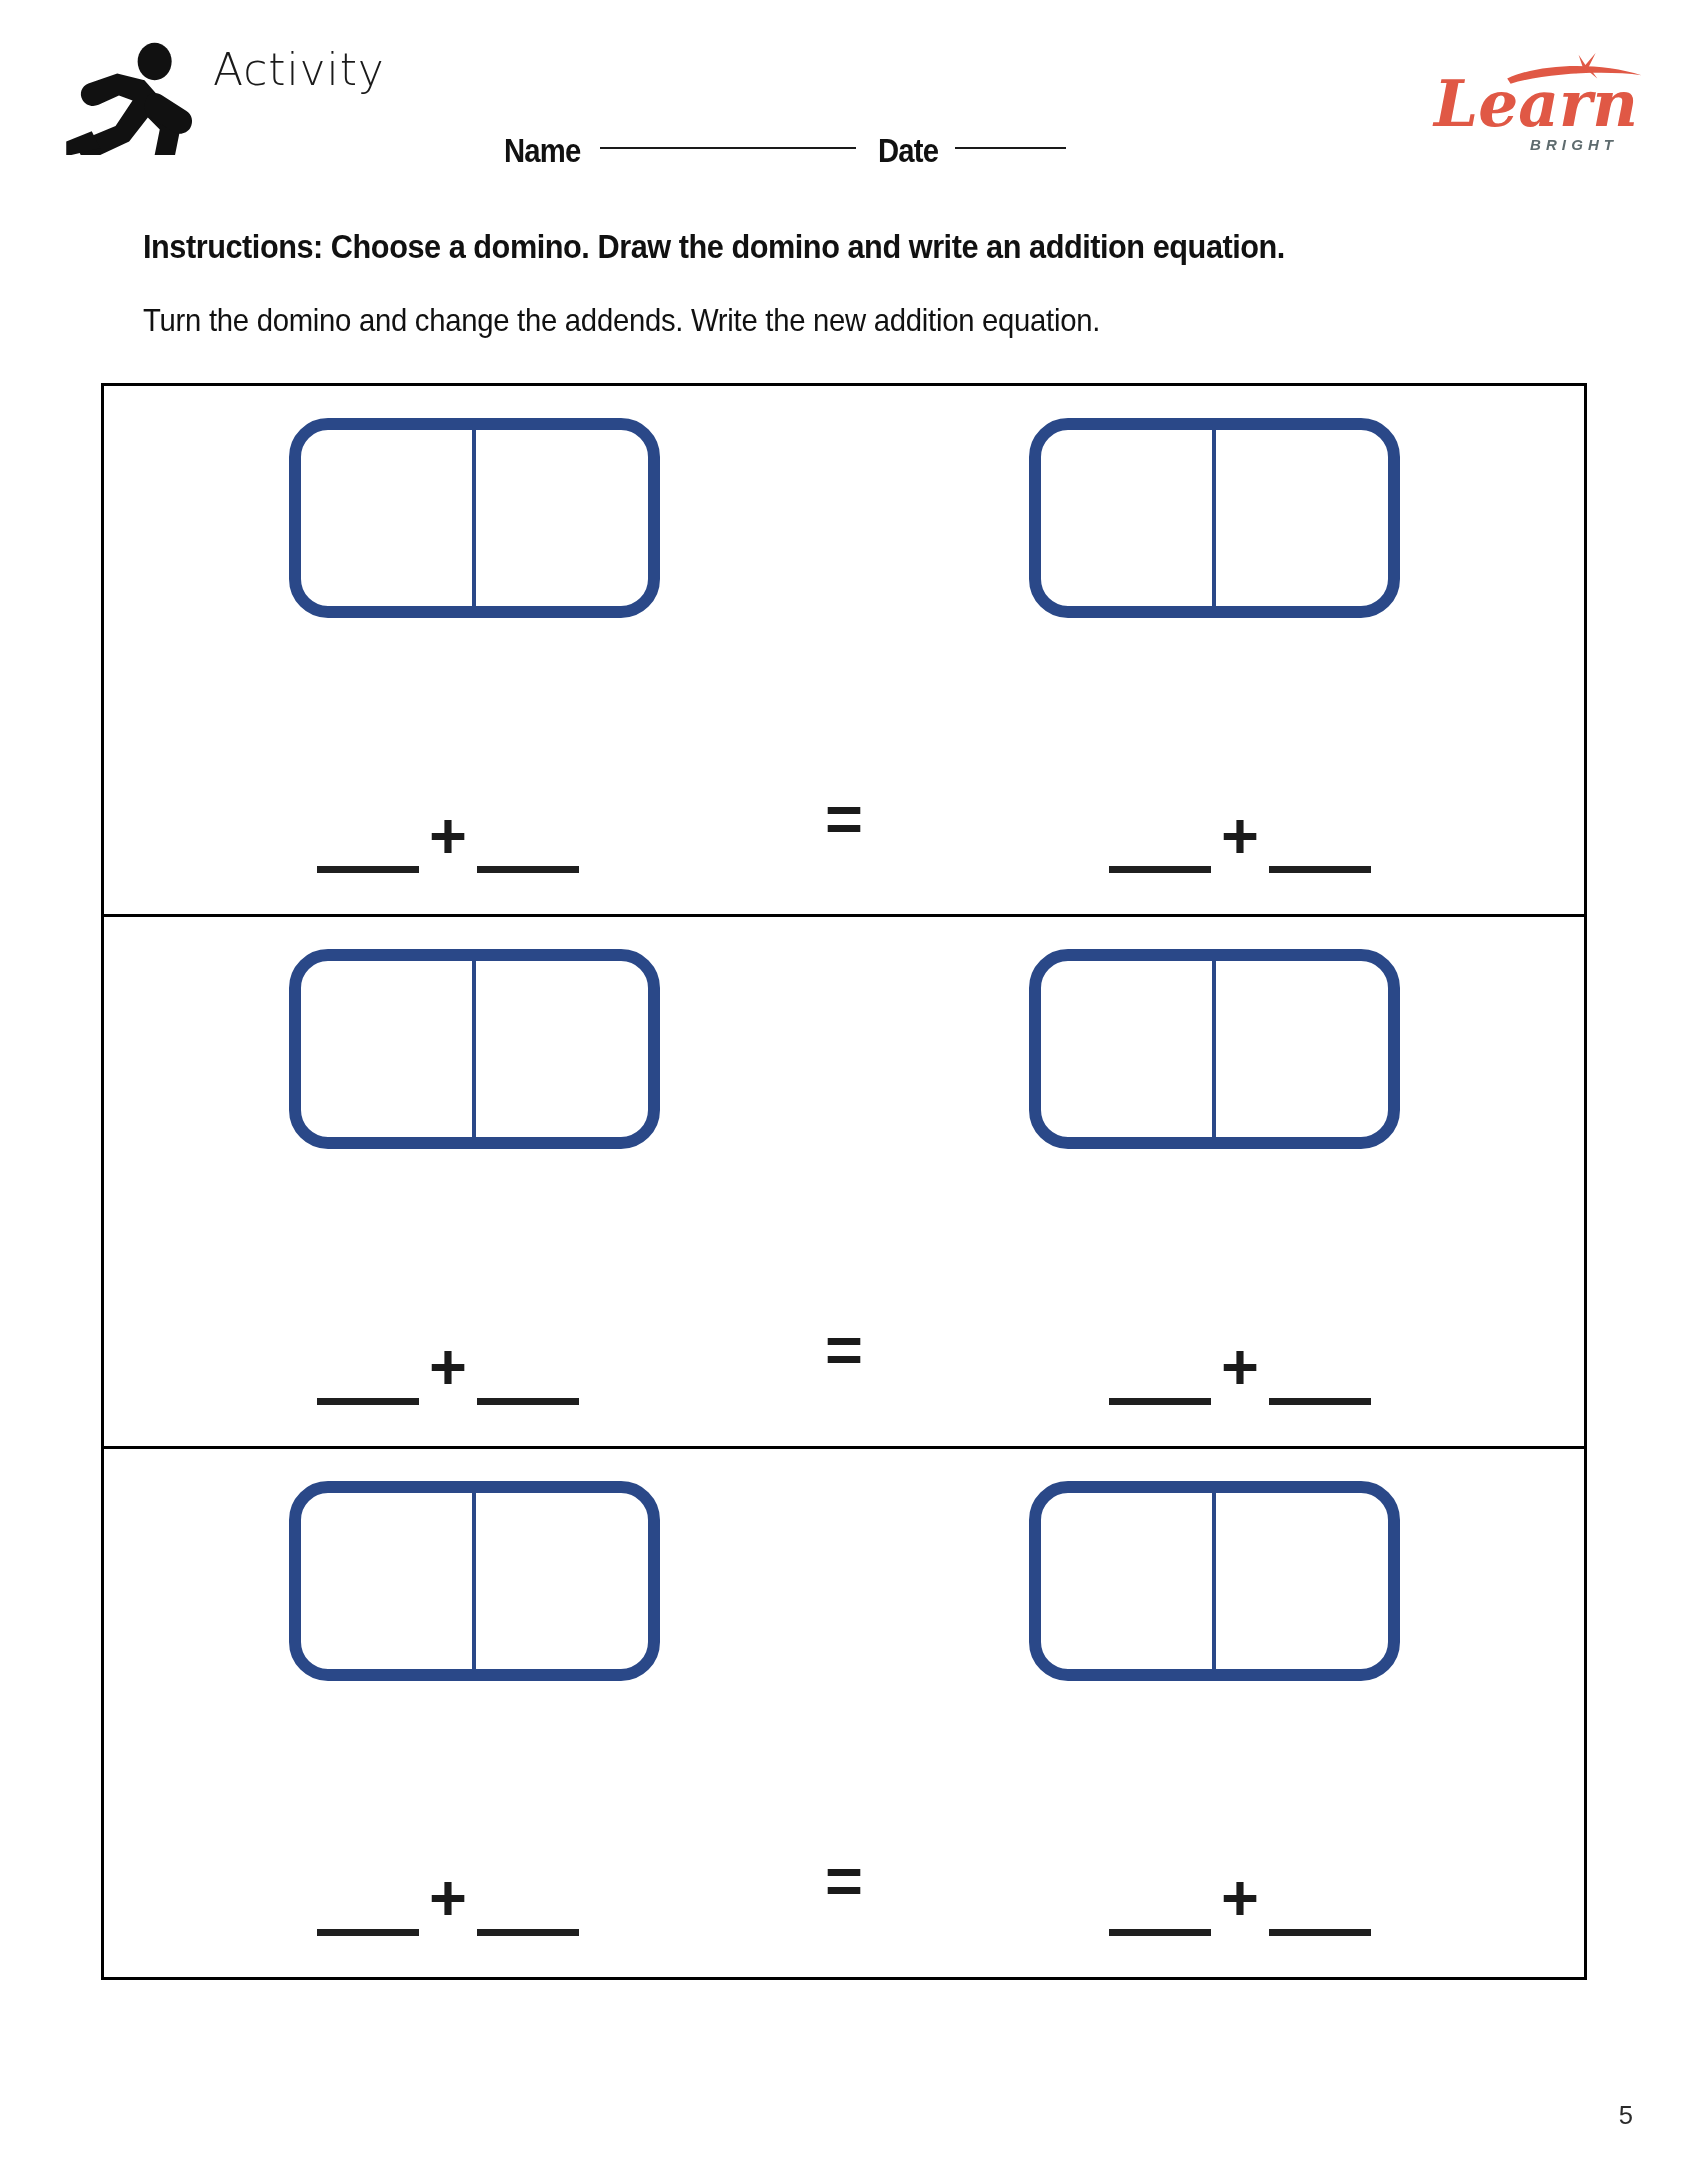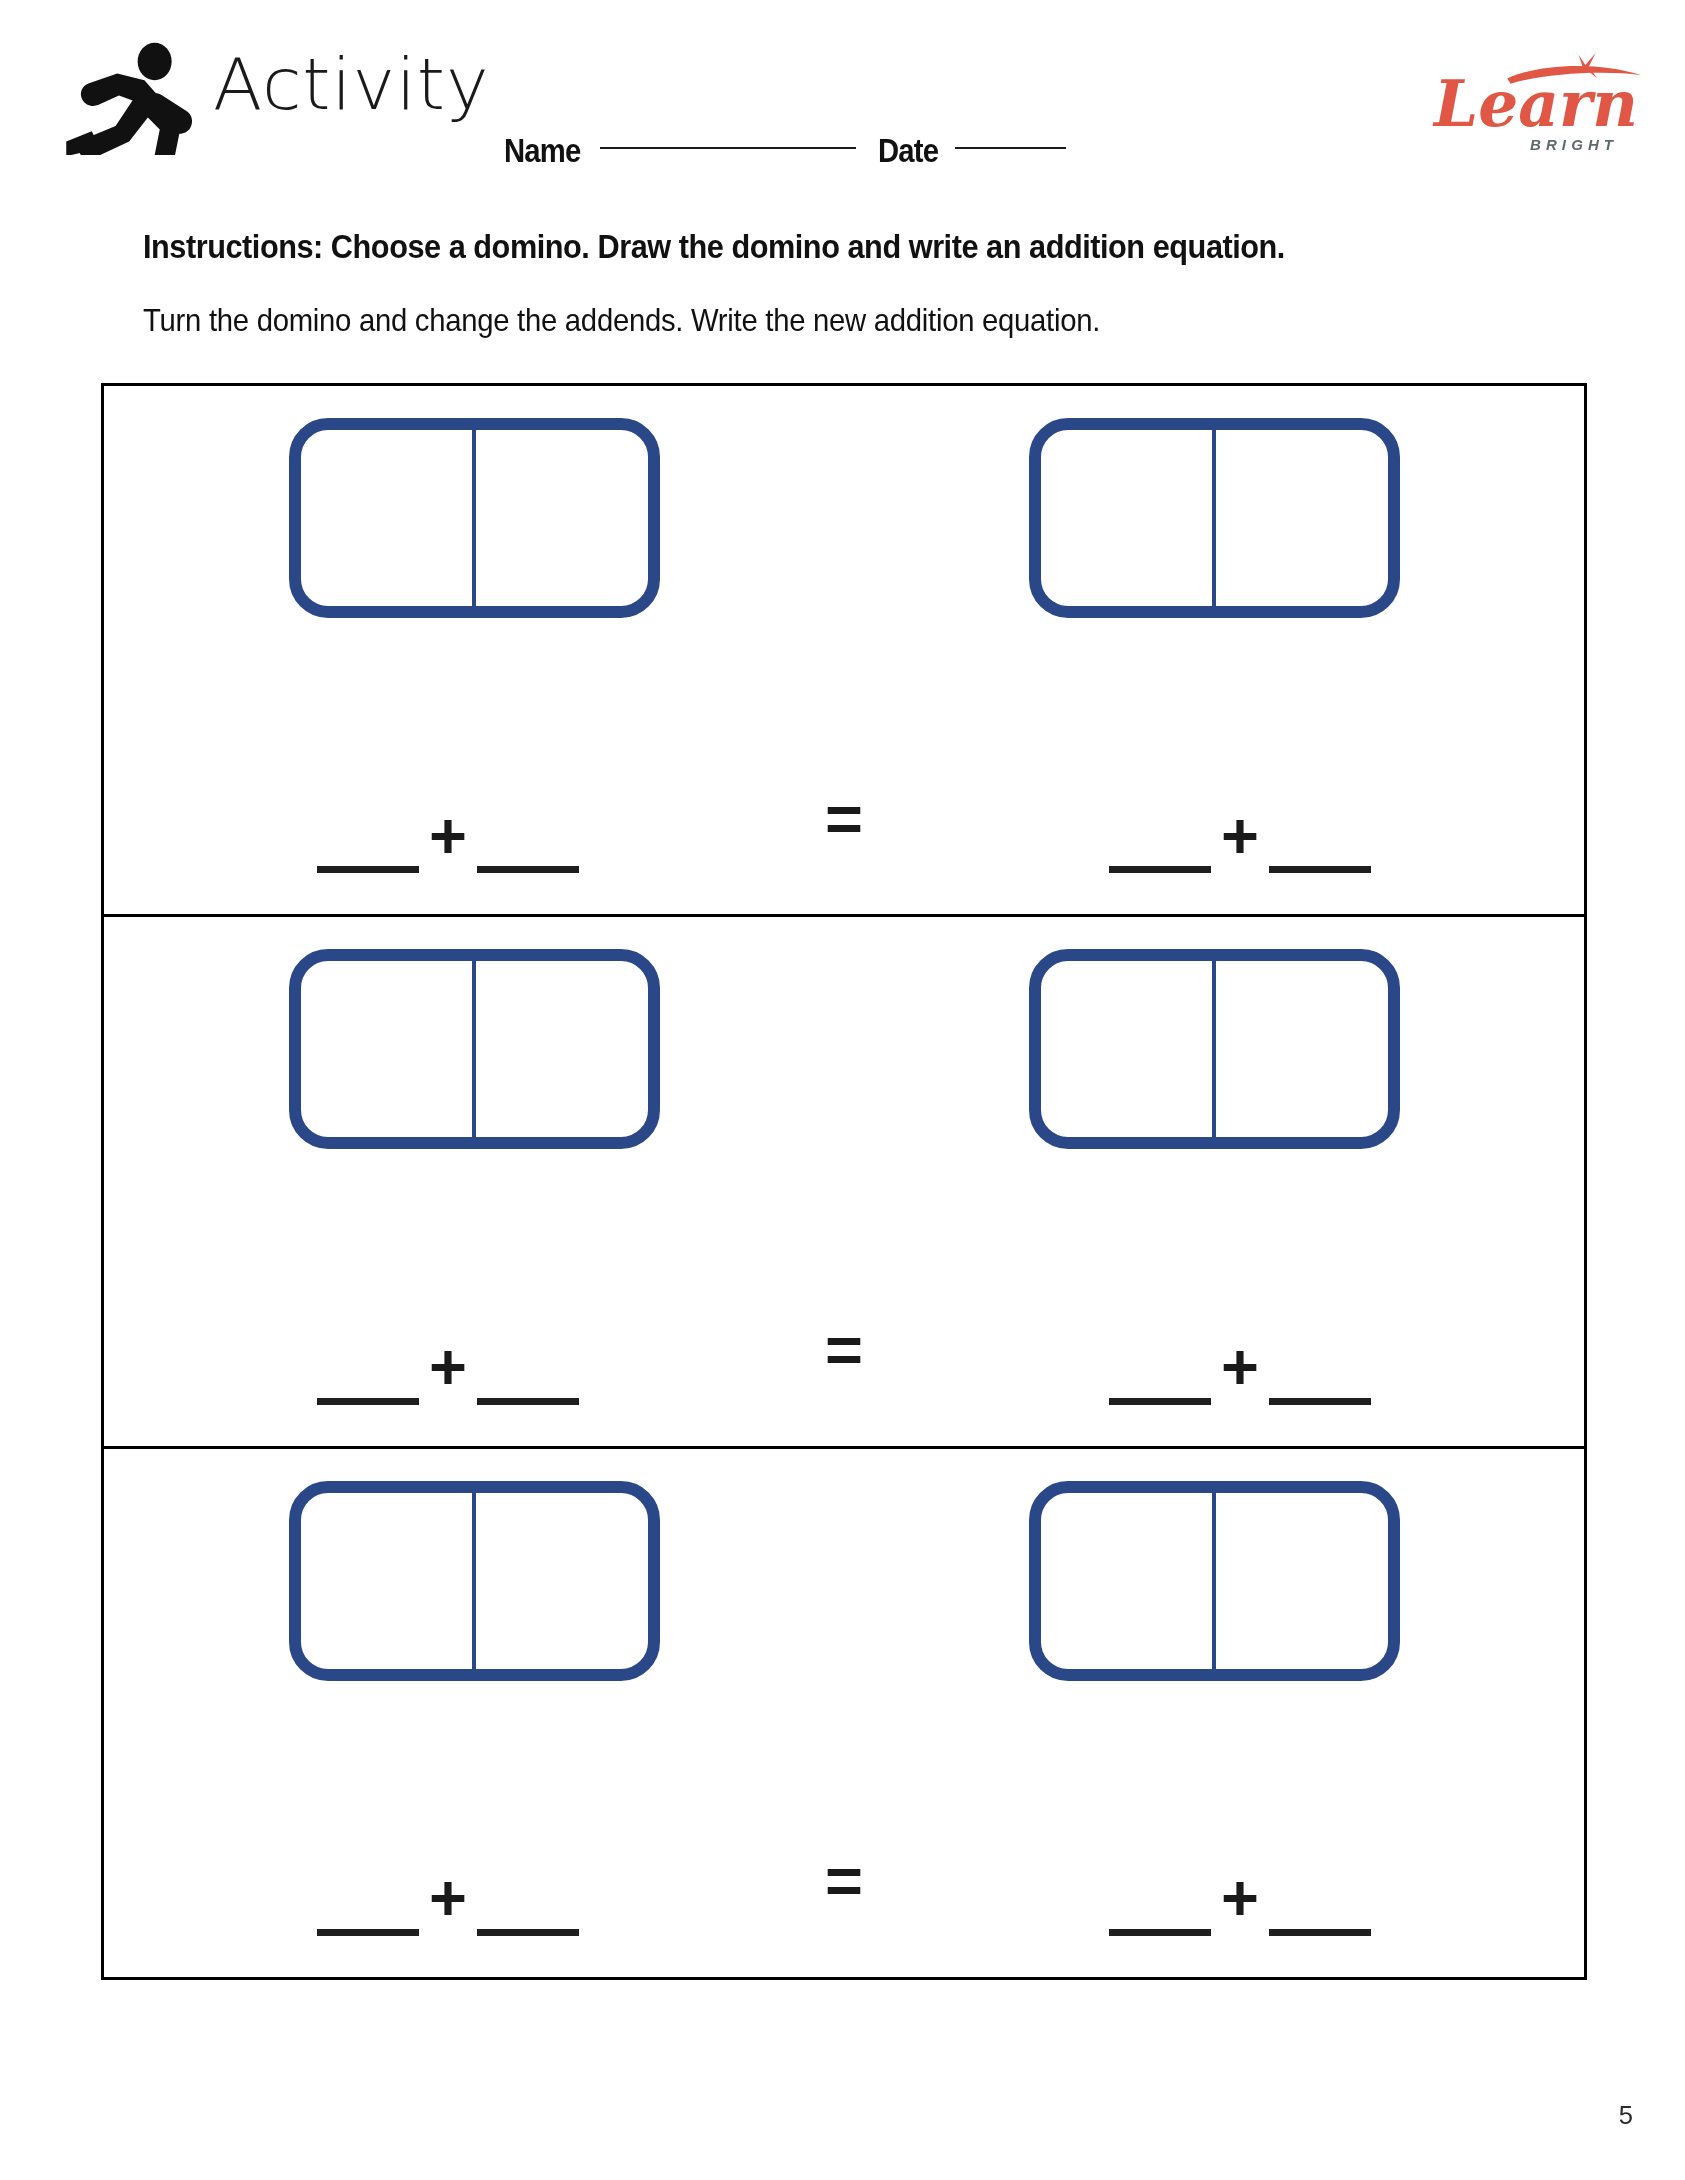--- a/index.html
+++ b/index.html
@@ -29,21 +29,21 @@
     top: 36px;
     width: 128px;
     height: 119px;
   }
   .activity-title {
     position: absolute;
     left: 213px;
     top: 48px;
     font-family: "DejaVu Sans", sans-serif;
     font-weight: 300;
-    font-size: 72px;
+    font-size: 44px;
     letter-spacing: 0.9px;
     color: #1a1a1a;
     line-height: 1;
   }
   .namedate {
     position: absolute;
     left: 504px;
     top: 124px;
     width: 801px;
     height: 51px;

